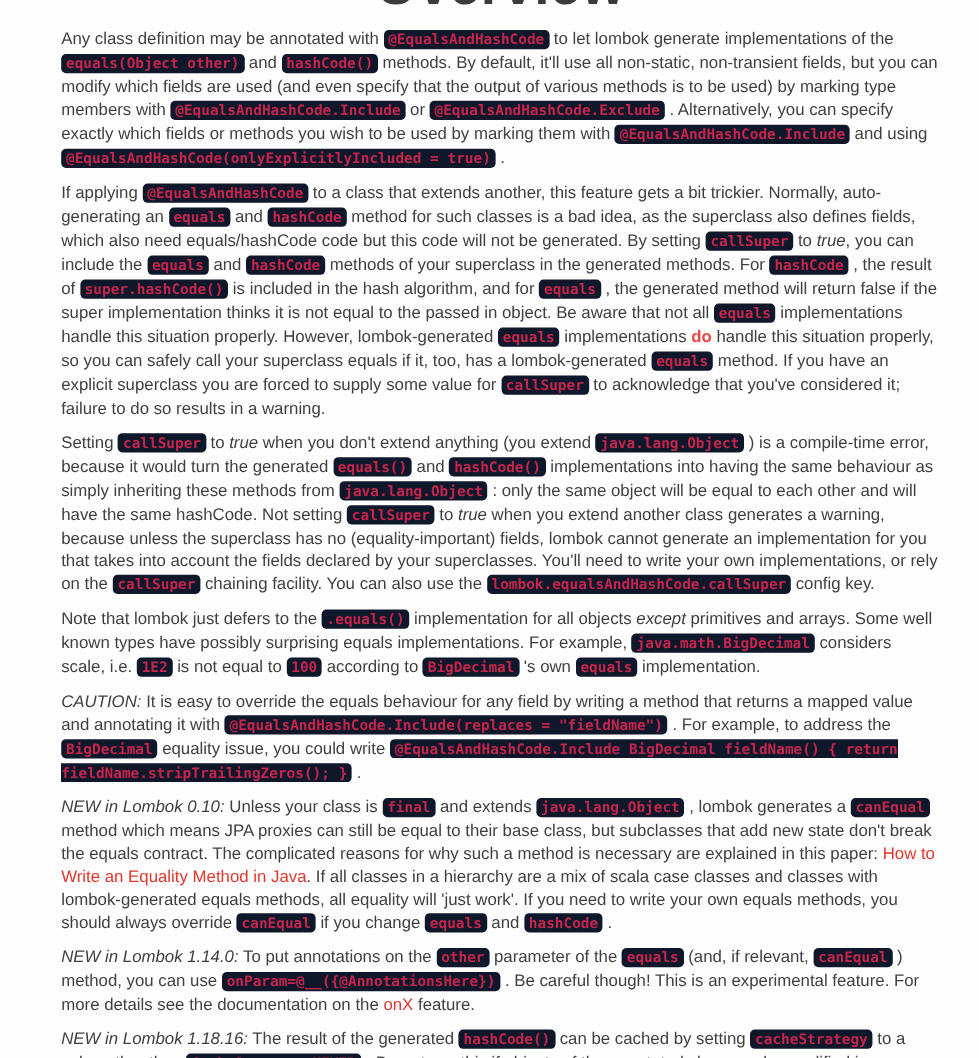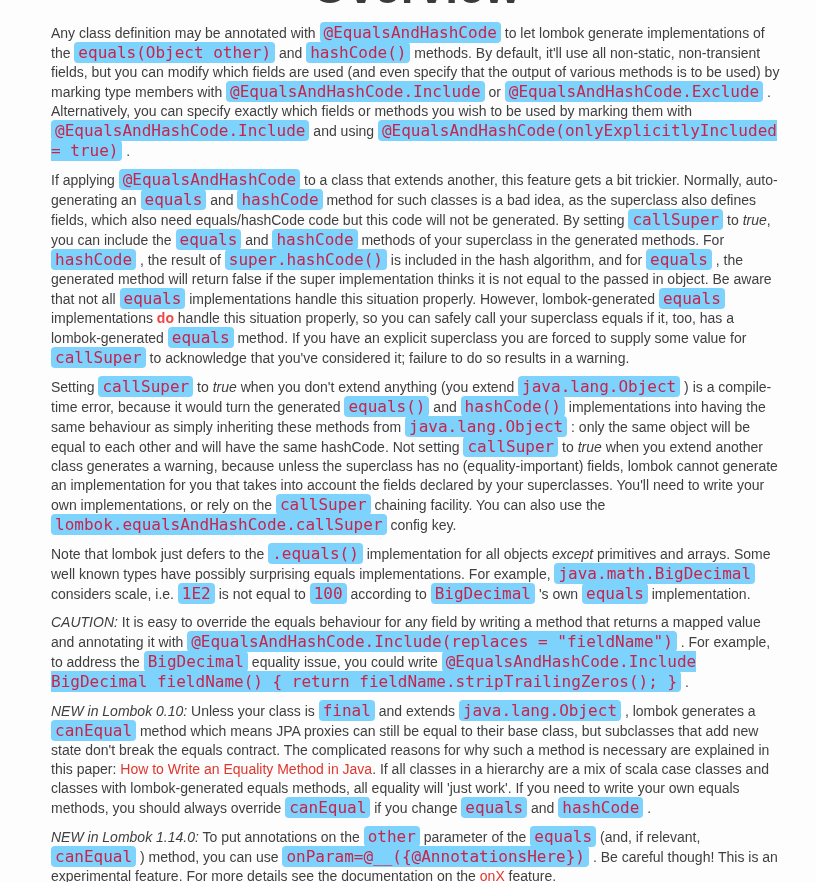--- a/index.html
+++ b/index.html
@@ -30,25 +30,26 @@
   }
   p.para {
     font-size: 14px;
     line-height: 19px;
     color: #3f3f3f;
     margin: 0 0 9px 0;
   }
   p.para:last-child { margin-bottom: 0; }
   code.inline-code {
     font-family: "DejaVu Sans Mono", "Liberation Mono", monospace;
-    font-size: 16px;
+    font-size: 12px;
     color: #c7254e;
-    background: #7dd3fc;
+    background: #0f172a;
     padding: 1px 4px;
     border-radius: 4px;
+    font-weight: bold;
   }
   a.text-link {
     color: #e0362e;
     text-decoration: none;
   }
   em { }
   strong { font-weight: bold; color: #ef4444; }
 </style>
 </head>
 <body>

